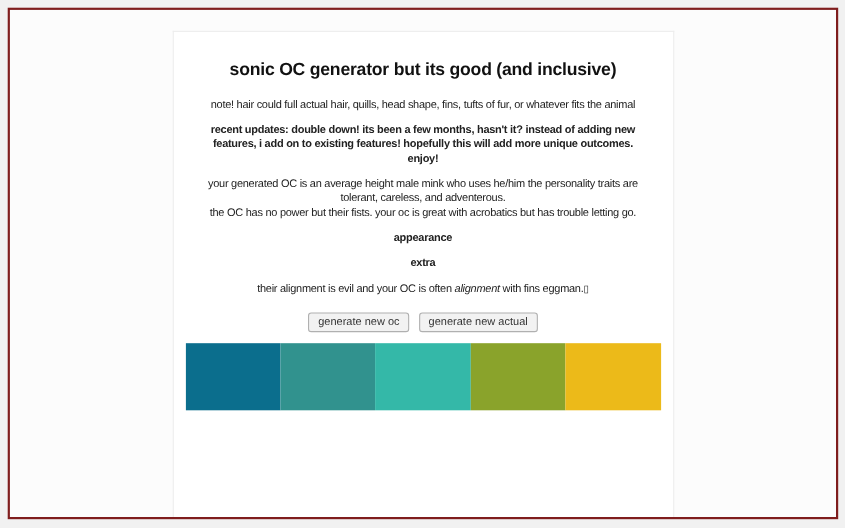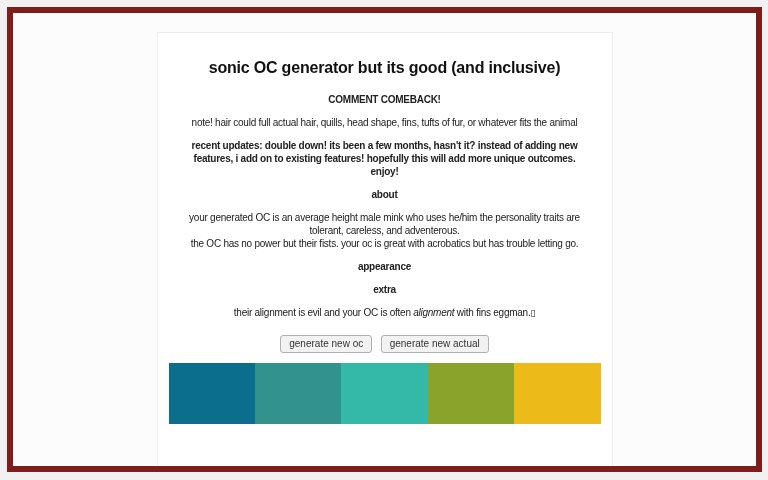--- a/index.html
+++ b/index.html
@@ -8,21 +8,21 @@
       width: 768px; height: 480px;
       background: #f1f1f1;
       font-family: "Liberation Sans", "DejaVu Sans", sans-serif;
       overflow: hidden;
     }
     .frame {
       position: absolute;
       left: 7px; top: 7px;
       width: 755px; height: 465px;
       background: #fcfcfc;
-      border: 6px solid #7f1d1d;
+      border: 2px solid #7f1d1d;
       overflow: hidden;
     }
     .card {
       width: 456px;
       height: 443px;
       margin: 19px auto 0;
       background: #ffffff;
       border: 1px solid #ededed;
       border-bottom: none;
       text-align: center;
@@ -73,28 +73,26 @@
     .palette .swatch { flex: 1 1 20%; }
   </style>
 </head>
 <body>
 
 <div class="frame">
   <div class="card">
 
     <h1>sonic OC generator but its good (and inclusive)</h1>
 
-    <p class="bold">COMMENT COMEBACK!</p>
 
 
     <p>note! hair could full actual hair, quills, head shape, fins, tufts of fur, or whatever fits the animal</p>
 
     <p class="bold">recent updates: double down! its been a few months, hasn't it? instead of adding new features, i add on to existing features! hopefully this will add more unique outcomes. enjoy!</p>
 
-    <p class="heading">about</p>
 
     <p><span>your generated OC is an average height male mink who uses he/him the personality traits are tolerant, careless, and adventerous.</span><br><span>the OC has no power but their fists. your oc is great with acrobatics but has trouble letting go.</span></p>
 
     <p class="heading">appearance</p>
 
 
     <p class="heading">extra</p>
 
     <p><span>their alignment is evil and your OC is often </span><i>alignment</i><span> with fins eggman.</span><span class="tofu">▯</span></p>
 

